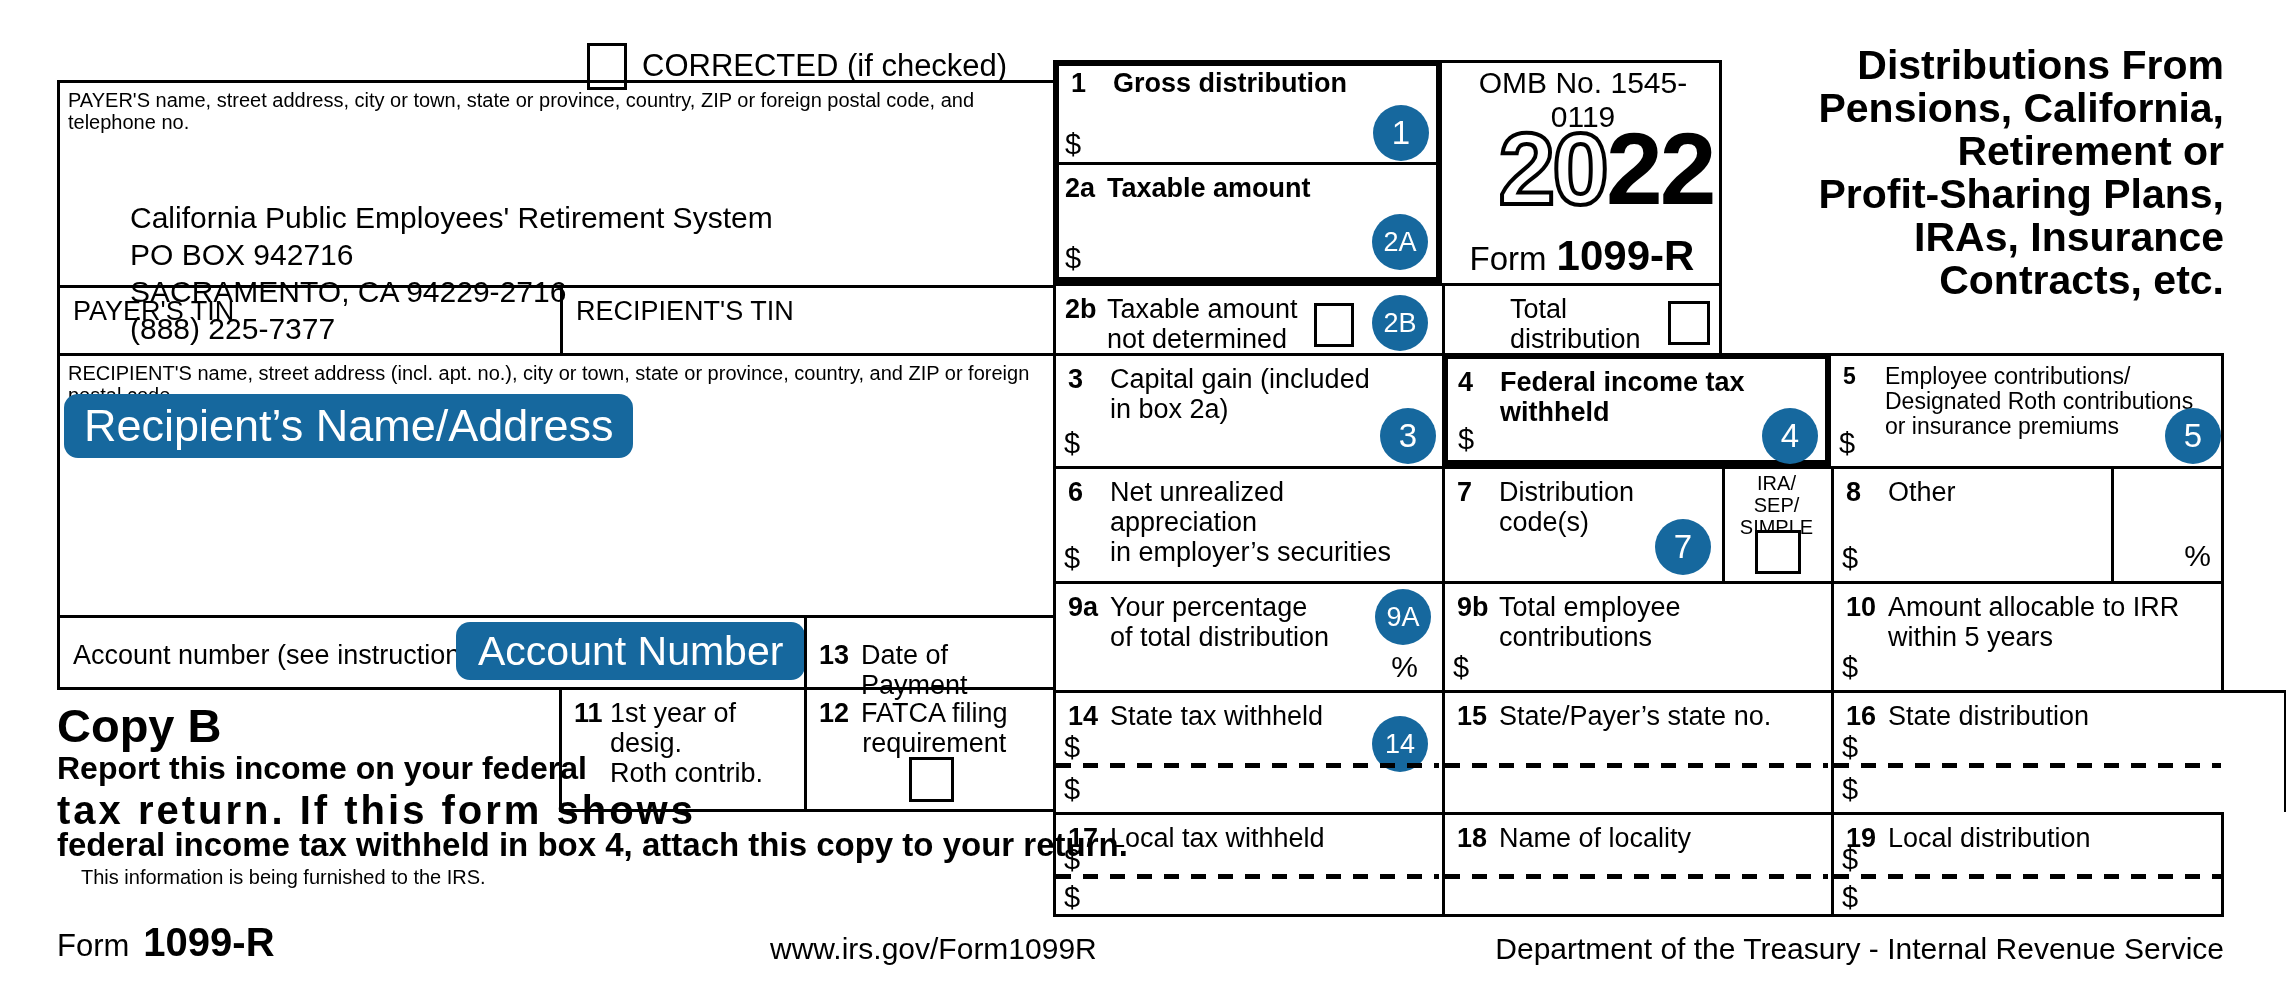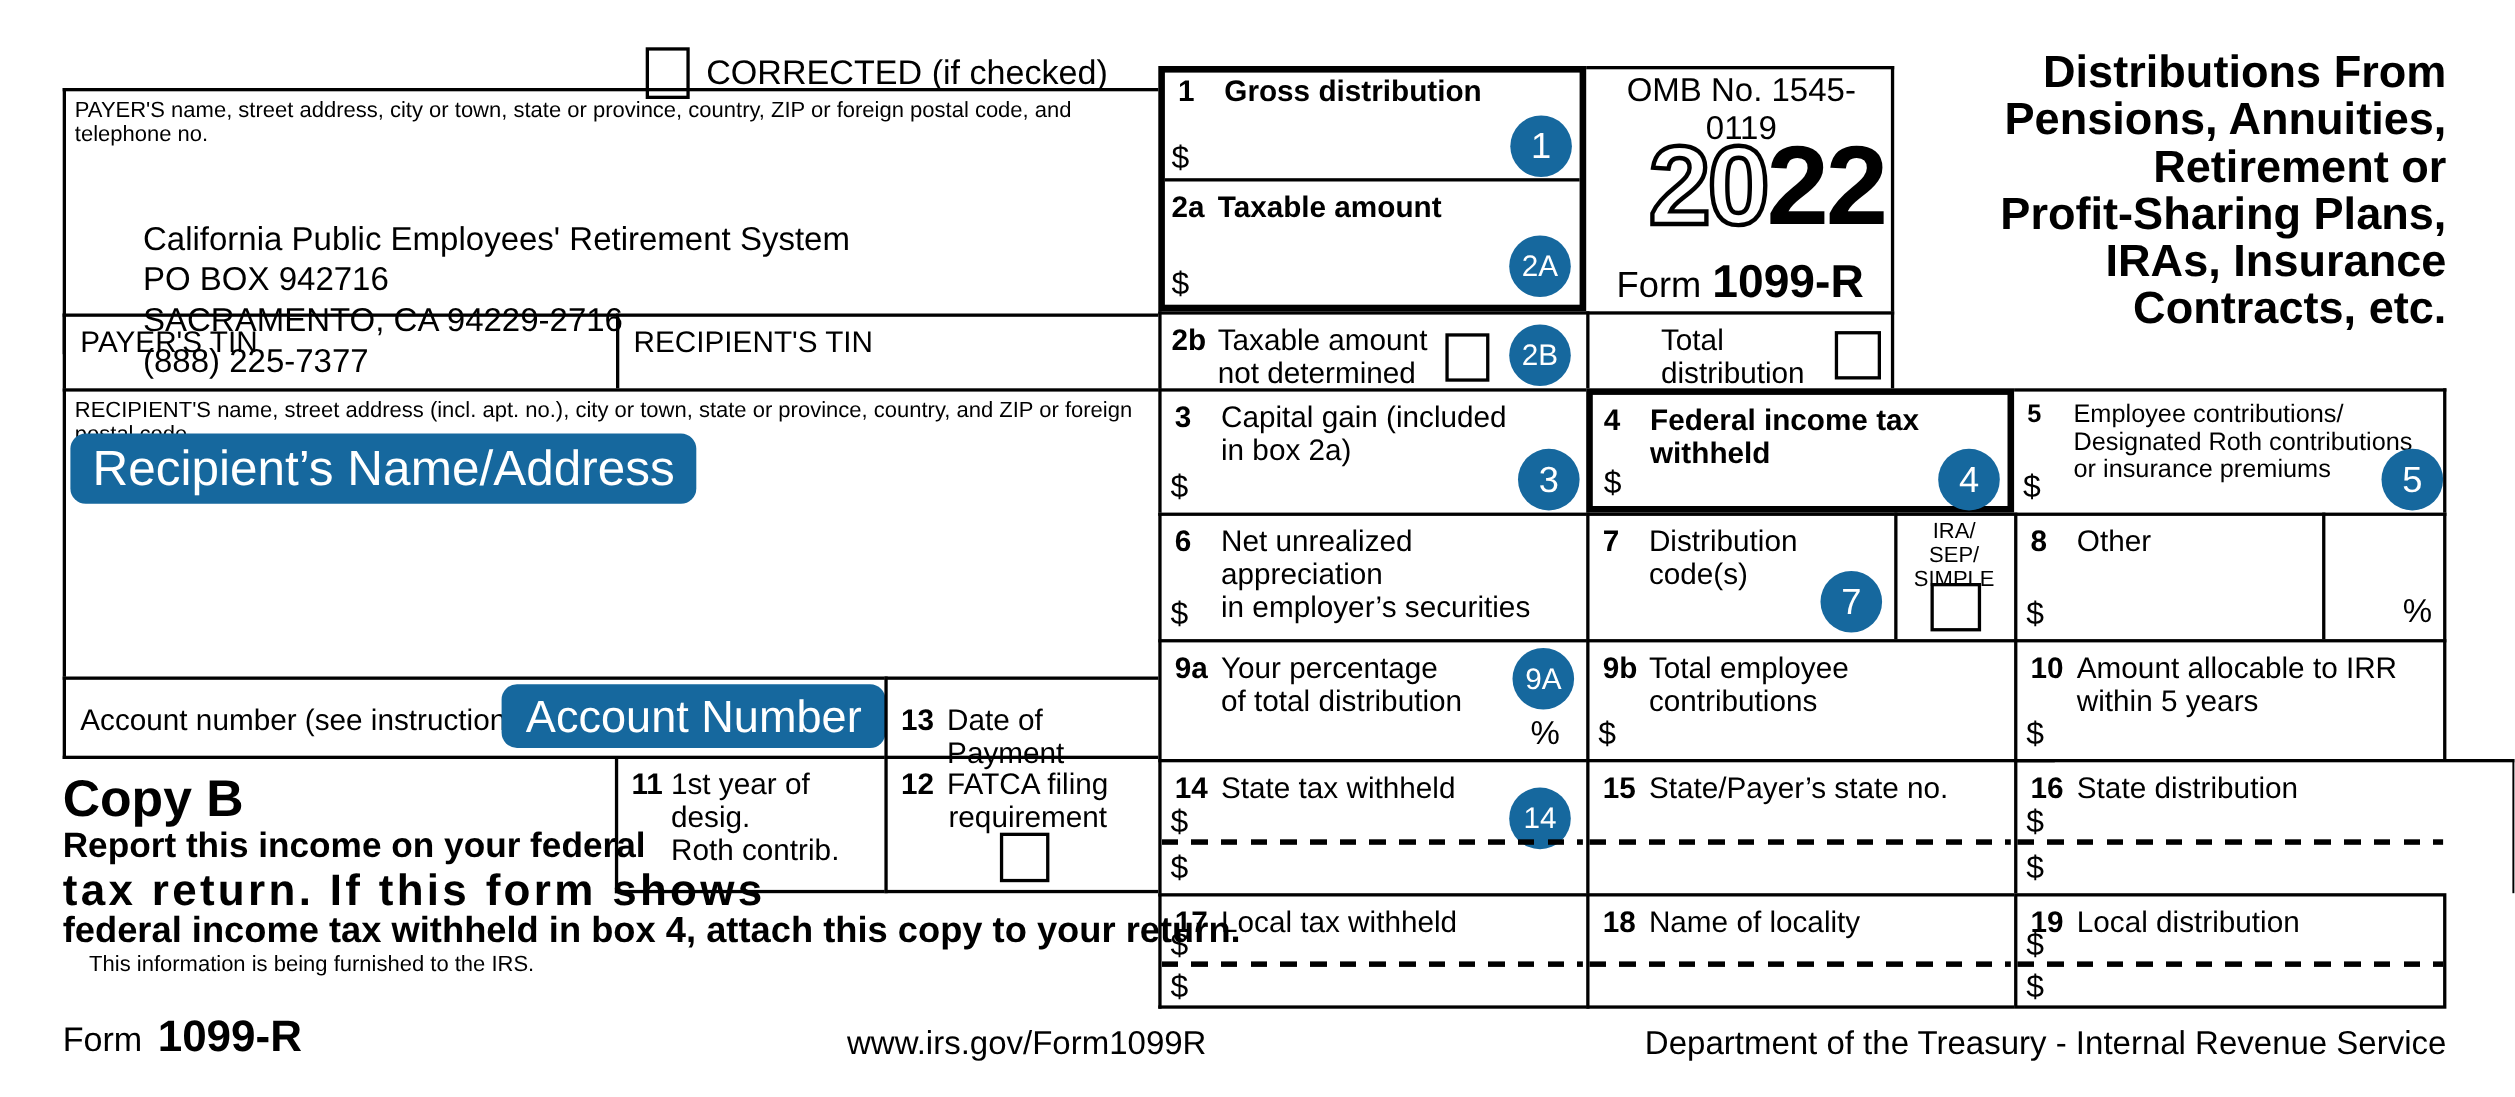--- a/index.html
+++ b/index.html
@@ -144,21 +144,21 @@
       <span>2A</span>
     </div>
 
   <div class="cell bt br" style="left:1442px;top:60px;width:280px;height:223px"></div>
   <div class="omb-line">OMB No. 1545-0119</div>
   <div class="year"><span class="y20">20</span><span class="y22">22</span></div>
   <div class="formline"><span>Form</span><b>1099-R</b></div>
 
   <div class="title-block">
     <div>Distributions From</div>
-    <div>Pensions, Annuities,</div>
+    <div>Pensions, California,</div>
     <div>Retirement or</div>
     <div>Profit-Sharing Plans,</div>
     <div>IRAs, Insurance</div>
     <div>Contracts, etc.</div>
   </div>
 
   <div class="cell bt bl br" style="left:1053px;top:283px;width:669px;height:70px"></div>
   <div class="vline" style="left:1442px;top:283px;width:3px;height:70px"></div>
   <div class="cl" style="position:absolute;left:1053px;top:286px;width:320px">
     <span class="num">2b</span>

